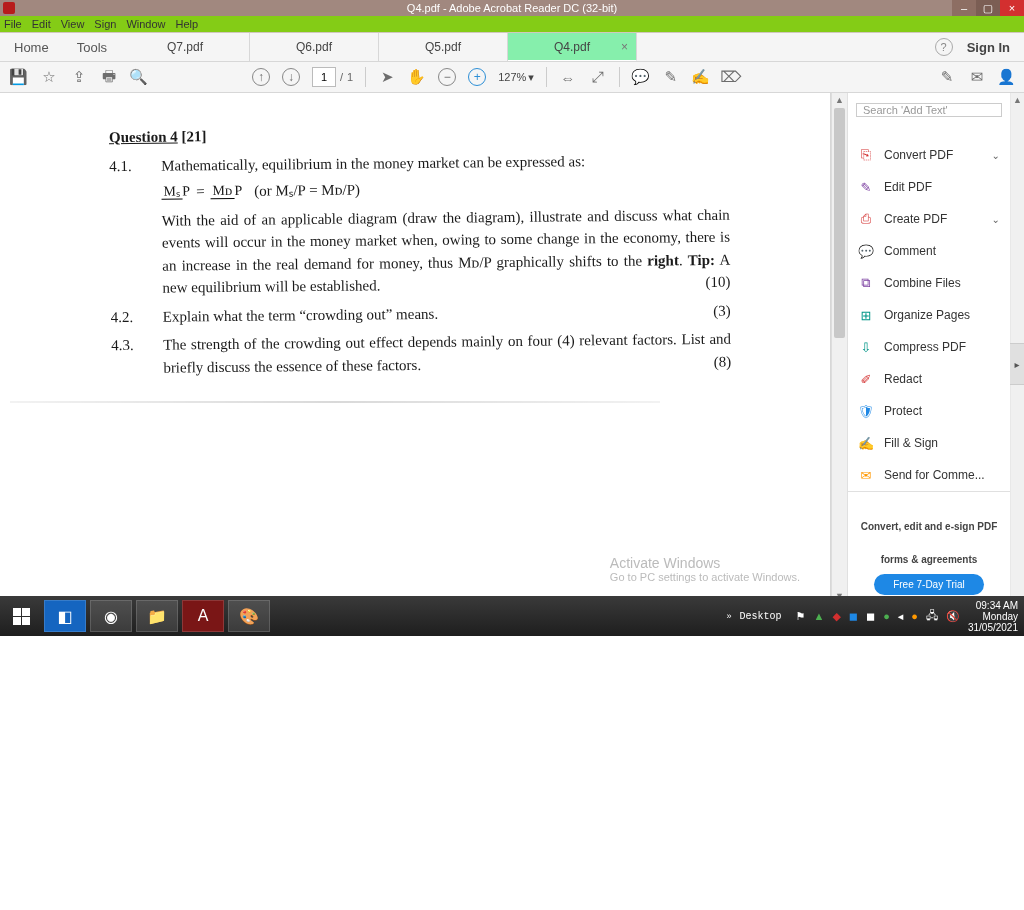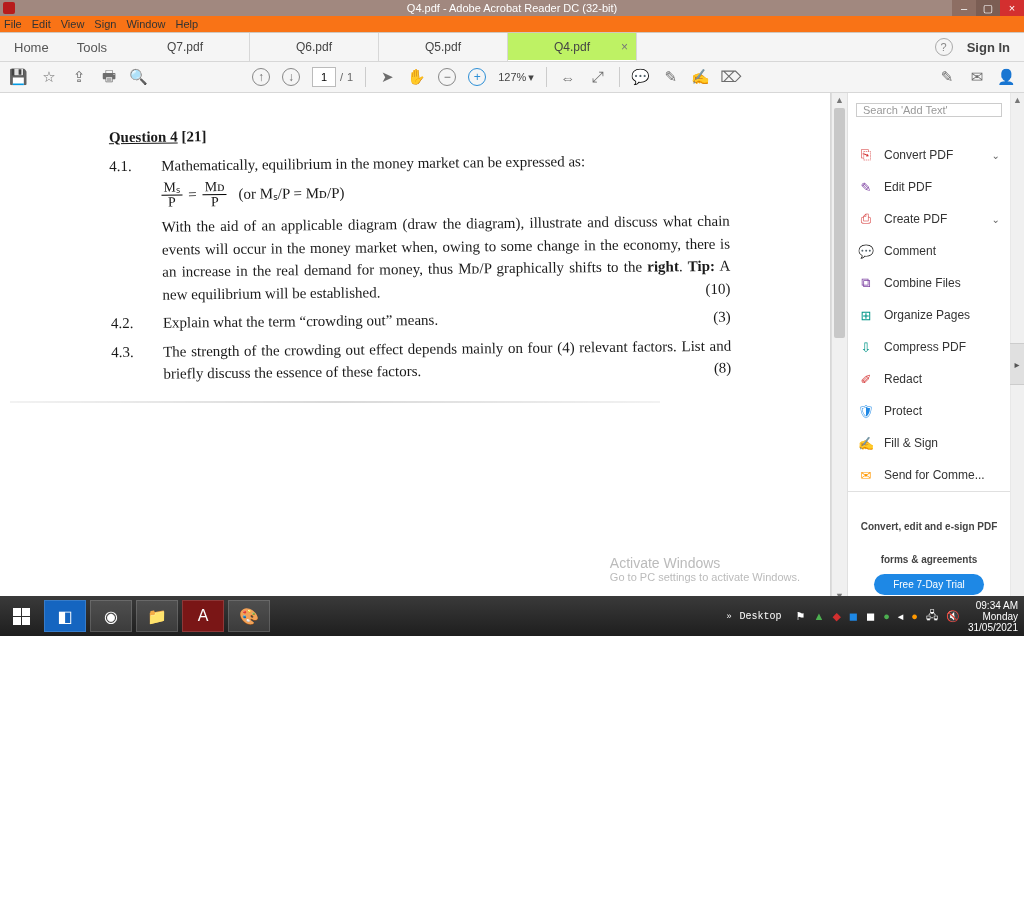--- a/index.html
+++ b/index.html
@@ -7,29 +7,29 @@
   
   .titlebar{height:16px;background:#a1887f;display:flex;align-items:center;position:relative;}
   .titlebar .app-icon{width:12px;height:12px;background:#b71c1c;margin:0 3px;border-radius:2px;}
   .titlebar .title{position:absolute;left:0;right:0;text-align:center;font-size:11px;color:#fff;}
   .titlebar .winbtns{position:absolute;right:0;top:0;display:flex;height:16px;}
   .titlebar .winbtn{width:24px;height:16px;display:flex;align-items:center;justify-content:center;font-size:11px;color:#fff;}
   .winbtn.min{background:#8d6e63;}
   .winbtn.max{background:#7b5e54;}
   .winbtn.close{background:#d32f2f;}
   
-  .menubar{height:16px;background:#f97316;display:flex;align-items:center;padding:0 4px;gap:10px;border-bottom:1px solid #d0c7bd;}
+  .menubar{height:16px;background:#84cc16;display:flex;align-items:center;padding:0 4px;gap:10px;border-bottom:1px solid #d0c7bd;}
   .menubar span{font-size:11px;color:#333;}
   
   .tabrow{height:28px;background:#f5f5f5;border-bottom:1px solid #d7d7d7;display:flex;align-items:stretch;position:relative;}
   .hometools{display:flex;}
   .hometools div{padding:0 14px;display:flex;align-items:center;font-size:13px;color:#555;}
   .doctabs{display:flex;flex:1;}
   .doctab{width:128px;border-right:1px solid #d7d7d7;display:flex;align-items:center;justify-content:center;font-size:12px;color:#444;background:#f5f5f5;position:relative;}
-  .doctab.active{background:#bef264;border-bottom:1px solid #fff;}
+  .doctab.active{background:#86efac;border-bottom:1px solid #fff;}
   .doctab .closex{position:absolute;right:8px;font-size:12px;color:#777;}
   .tabrow .right{display:flex;align-items:center;gap:14px;padding:0 14px;}
   .helpcircle{width:16px;height:16px;border:1px solid #aaa;border-radius:50%;display:flex;align-items:center;justify-content:center;font-size:11px;color:#888;}
   .signin{font-size:13px;color:#444;font-weight:600;}
   
   .toolbar{height:30px;background:#f5f5f5;border-bottom:1px solid #d7d7d7;display:flex;align-items:center;gap:12px;padding:0 10px;color:#6d6d6d;position:relative;}
   .tb-icon{width:18px;height:18px;display:flex;align-items:center;justify-content:center;font-size:15px;}
   .tb-sep{width:1px;height:20px;background:#ccc;}
   .tb-page input{width:18px;height:16px;border:1px solid #bbb;text-align:center;font-size:11px;}
   .tb-page{display:flex;align-items:center;gap:4px;font-size:11px;color:#666;}
@@ -46,21 +46,21 @@
   .pageexpand{position:absolute;top:250px;width:14px;height:40px;background:#e0e0e0;display:flex;align-items:center;justify-content:center;font-size:10px;color:#555;border:1px solid #ccc;}
   .pageexpand.left{left:0;border-left:none;}
   .pageexpand.right{right:0;border-right:none;}
   
   .page{padding:30px 100px 10px 110px;font-family:"Times New Roman",serif;font-size:15px;color:#1a1a1a;line-height:1.5;transform:rotate(-0.6deg);}
   .qhead{font-weight:bold;}
   .qhead .u{text-decoration:underline;}
   .row{display:flex;gap:18px;margin-top:6px;}
   .row .num{width:34px;flex:none;}
   .row .body{flex:1;max-width:600px;text-align:justify;position:relative;}
-  .frac{display:inline-flex;flex-direction:column;align-items:center;font-size:14px;line-height:1;}
+  .frac{display:inline-flex;flex-direction:row;align-items:center;font-size:14px;line-height:1;}
   .frac .top{border-bottom:1px solid #000;padding:0 2px;text-decoration:underline;}
   .frac .top.nou{text-decoration:none;border-bottom:1px solid #000;}
   .marks{float:right;}
   .smudge{position:absolute;left:10px;right:170px;bottom:200px;height:2px;background:linear-gradient(to right,rgba(0,0,0,0.05),rgba(0,0,0,0.15),rgba(0,0,0,0.05));}
   .watermark{position:absolute;right:30px;bottom:20px;color:#bbb;font-size:14px;text-align:left;}
   .watermark .sm{font-size:11px;}
   
   .rpanel{width:162px;background:#fff;display:flex;flex-direction:column;border-left:1px solid #e0e0e0;position:relative;}
   .rsearch{margin:10px 8px 22px;border:1px solid #ccc;height:24px;padding:0 6px;font-size:11px;color:#999;display:flex;align-items:center;}
   .rtool{display:flex;align-items:center;gap:10px;padding:8px 10px;font-size:12px;color:#333;}

